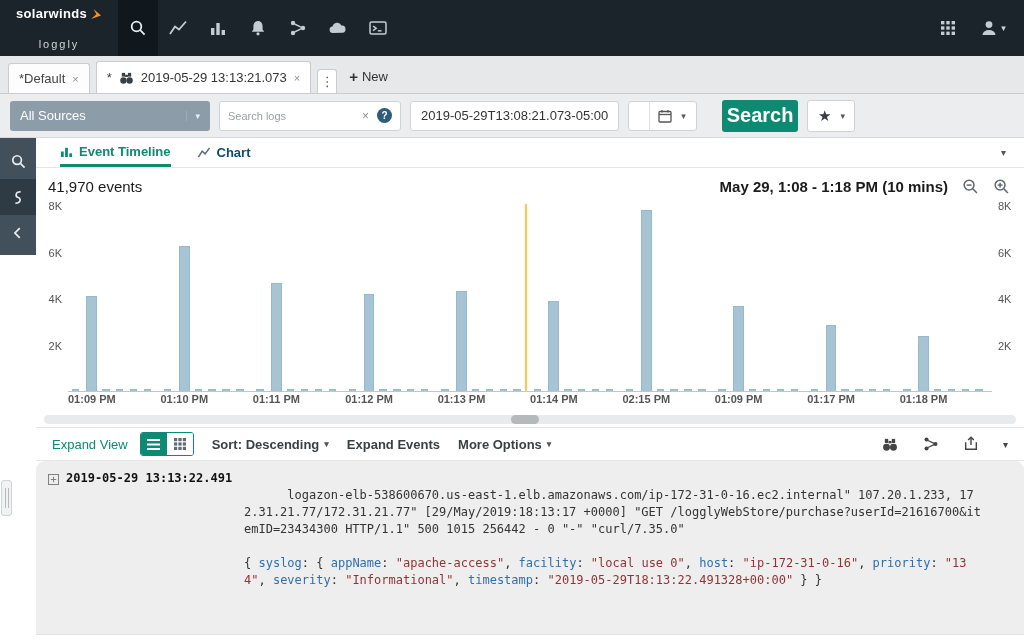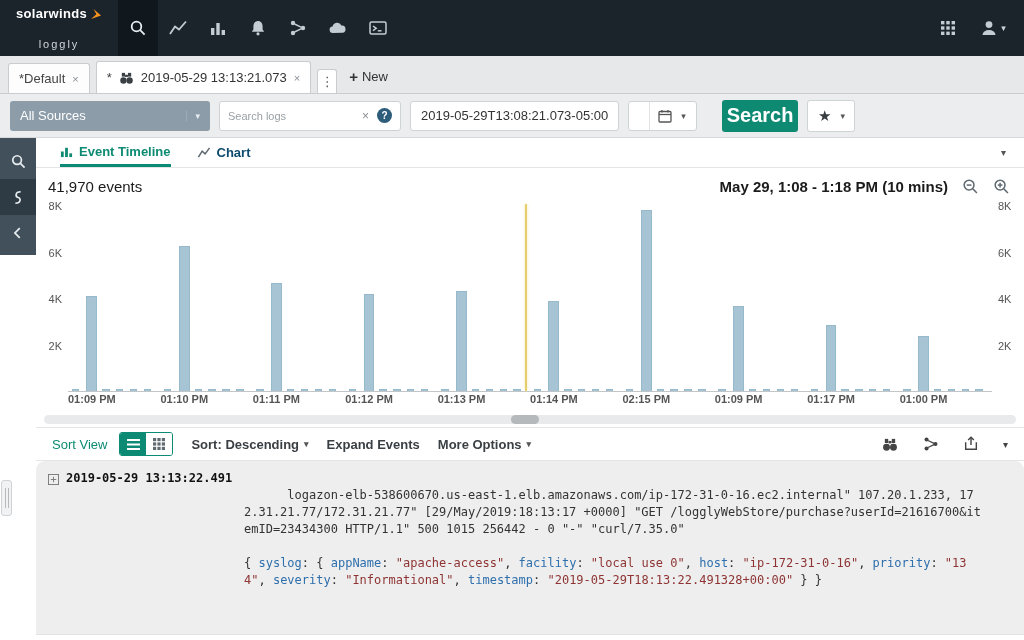--- a/index.html
+++ b/index.html
@@ -394,28 +394,28 @@
     <div class="xaxis" id="xaxis">
         <span>01:09 PM</span>
         <span>01:10 PM</span>
         <span>01:11 PM</span>
         <span>01:12 PM</span>
         <span>01:13 PM</span>
         <span>01:14 PM</span>
         <span>02:15 PM</span>
         <span>01:09 PM</span>
         <span>01:17 PM</span>
-        <span>01:00 PM</span>
+        <span>01:18 PM</span>
       </div>
     <div class="hscroll">
       <div class="handle" id="scroll-handle" style="left: 48%;"></div>
     </div>
 
     <div class="etoolbar">
-      <span class="ev-label">Sort View</span>
+      <span class="ev-label">Expand View</span>
       <div class="vtoggle">
         <a class="vt-btn active">
           <svg width="13" height="11" viewBox="0 0 13 11">
               <g fill="#fff">
                 <rect x="0" y="0" width="13" height="2"></rect>
                 <rect x="0" y="4.5" width="13" height="2"></rect>
                 <rect x="0" y="9" width="13" height="2"></rect>
               </g>
             </svg>
         </a>

